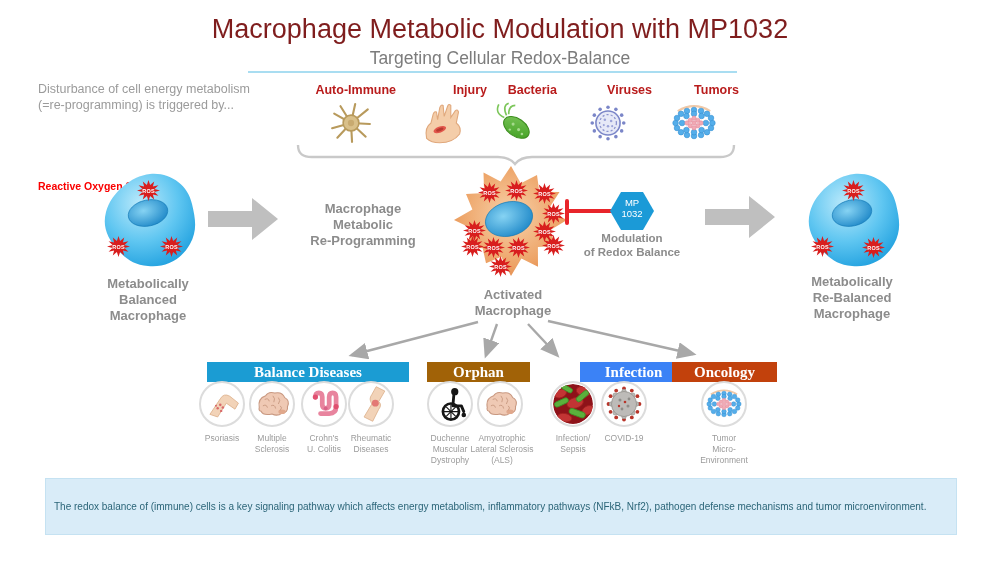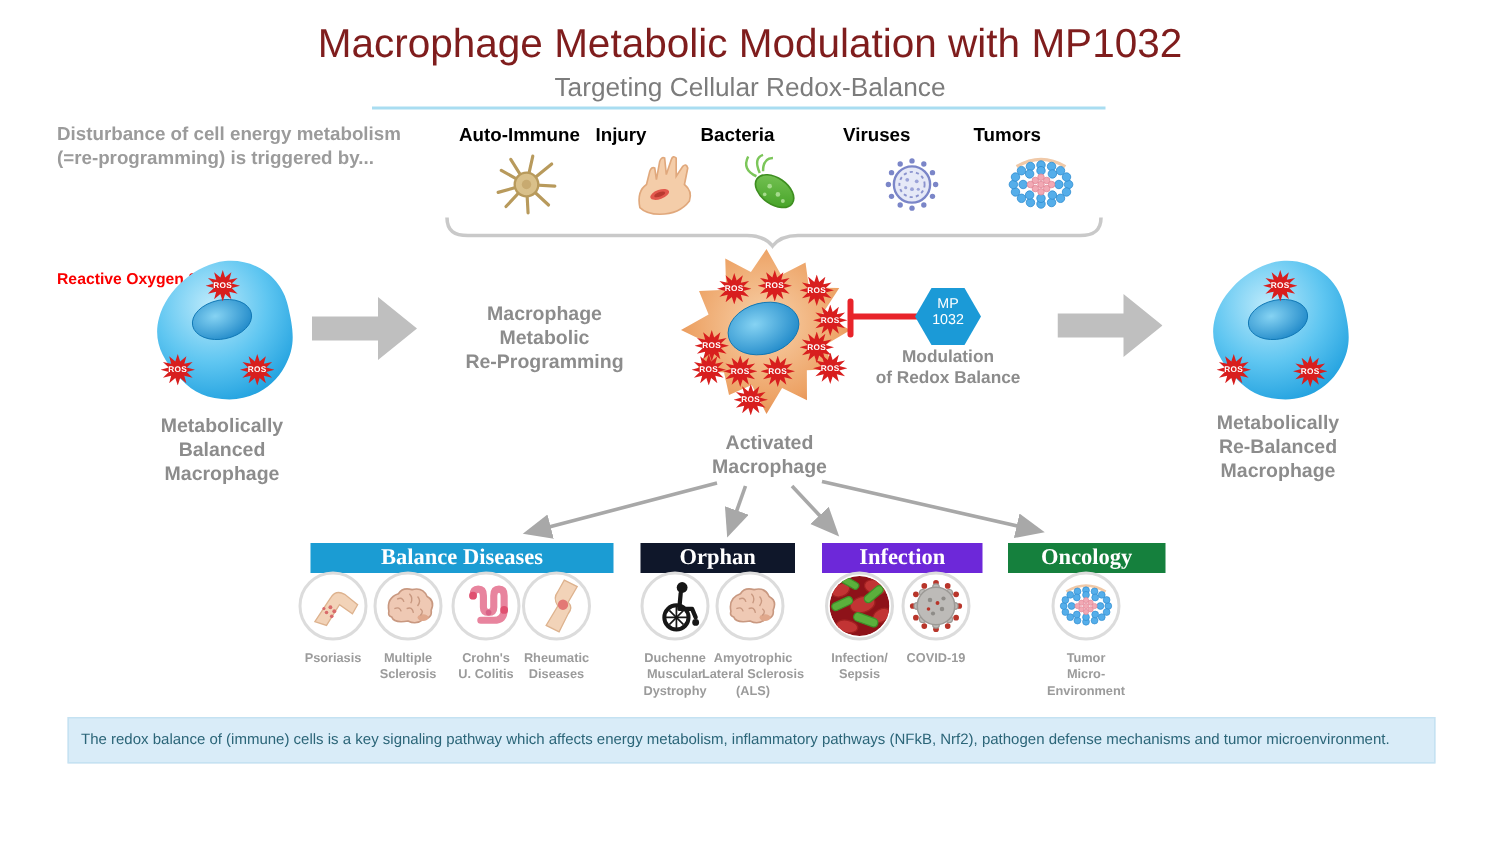--- a/index.html
+++ b/index.html
@@ -3,36 +3,36 @@
 <meta charset="utf-8">
 <style>
   html,body{margin:0;padding:0;background:#fff;}
   #stage{position:relative;width:1000px;height:563px;background:#fff;overflow:hidden;
          font-family:"Liberation Sans",sans-serif;}
   .abs{position:absolute;}
   .pre{white-space:pre-line;}
   #title{top:14px;left:0;width:1000px;text-align:center;font-size:27px;color:#7f1d1d;font-weight:400;}
   #subtitle{top:48px;left:0;width:1000px;text-align:center;font-size:17.5px;color:#7c7c7c;}
   #divider{top:71px;left:248px;width:489px;height:2px;background:#a9ddf1;}
-  #intro{top:81px;left:38px;width:250px;font-size:12.5px;font-weight:bold;color:#9b9b9b;line-height:16px;}
-  .trig-label{top:83px;font-size:12.5px;font-weight:bold;color:#000000;text-align:left;}
+  #intro{top:81px;left:38px;width:250px;font-size:12.5px;font-weight:normal;color:#9b9b9b;line-height:16px;}
+  .trig-label{top:83px;font-size:12.5px;font-weight:bold;color:#b91c1c;text-align:right;}
   .trig-icon{top:101px;}
   #ros-label{top:180px;left:38px;font-size:10.5px;font-weight:bold;color:#fa0000;}
   .cap{font-size:13px;font-weight:bold;color:#8c8c8c;line-height:16px;text-align:center;}
   .ros{width:23px;height:21px;background:#d81e1e;display:flex;align-items:center;justify-content:center;
        clip-path:polygon(100% 50%,76% 57%,93% 75%,69% 69%,75% 93%,57% 76%,50% 100%,43% 76%,25% 93%,31% 69%,7% 75%,24% 57%,0% 50%,24% 43%,7% 25%,31% 31%,25% 7%,43% 24%,50% 0%,57% 24%,75% 7%,69% 31%,93% 25%,76% 43%);}
   .ros span{color:#fff;font-size:5.5px;font-weight:bold;letter-spacing:.2px;}
   #mp-text{top:197px;left:610px;width:44px;text-align:center;color:#fff;font-weight:normal;font-size:9.5px;line-height:11px;}
   .cat-bar{top:362px;height:20px;display:flex;align-items:center;justify-content:center;}
   .cat-bar span{color:#fff;font-family:"Liberation Serif",serif;font-weight:bold;font-size:15px;}
   .circ{top:381px;width:42px;height:42px;background:#fff;border:2px solid #dcdcdc;border-radius:50%;
         display:flex;align-items:center;justify-content:center;overflow:hidden;}
-  .dis-label{top:433px;font-size:8.5px;font-weight:bold;color:#9b9b9b;line-height:11px;text-align:center;}
+  .dis-label{top:433px;font-size:8.5px;font-weight:normal;color:#9b9b9b;line-height:11px;text-align:center;}
   #footer-box{top:478px;left:45px;width:894px;background:#d9ecf8;border:1px solid #c5e2f2;
-              padding:7px 8px;font-size:10px;color:#2b6578;line-height:15px;}
+              padding:20px 8px;font-size:10px;color:#2b6578;line-height:15px;}
 </style>
 </head>
 <body>
 
 <div id="stage">
 
   <svg width="0" height="0" style="position:absolute">
     <defs>
       <radialGradient id="cellBlue" cx="40%" cy="32%" r="75%">
         <stop offset="0%" stop-color="#bdeafb"></stop>
@@ -291,27 +291,27 @@
       <line x1="228" y1="7" x2="102" y2="40"></line>
       <line x1="247" y1="9" x2="236" y2="40"></line>
       <line x1="278" y1="9" x2="307" y2="40"></line>
       <line x1="298" y1="6" x2="443" y2="39"></line>
     </g>
   </svg>
 
   <div class="abs cat-bar" style="left:207px;width:202px;background:#1b9cd3">
       <span>Balance Diseases</span>
     </div>
-  <div class="abs cat-bar" style="left:427px;width:103px;background:#0f172a">
+  <div class="abs cat-bar" style="left:427px;width:103px;background:#a16207">
       <span>Orphan</span>
     </div>
-  <div class="abs cat-bar" style="left:548px;width:107px;background:#6d28d9">
+  <div class="abs cat-bar" style="left:580px;width:107px;background:#3b82f6">
       <span>Infection</span>
     </div>
-  <div class="abs cat-bar" style="left:672px;width:105px;background:#15803d">
+  <div class="abs cat-bar" style="left:672px;width:105px;background:#c2410c">
       <span>Oncology</span>
     </div>
 
   <div class="abs circ" style="left:199px">
     <svg width="38" height="38" viewBox="0 0 44 44">
       <path d="M8,34 L20,16 Q24,9 31,13 L41,21 L37,28 L27,21 L17,37 Z" fill="#f2d3b8" stroke="#ddb28e" stroke-width="1"></path>
       <g fill="#d96b6b">
           <circle cx="20" cy="23" r="1.5"></circle>
           <circle cx="23" cy="26" r="1.5"></circle>
           <circle cx="17" cy="27" r="1.4"></circle>

